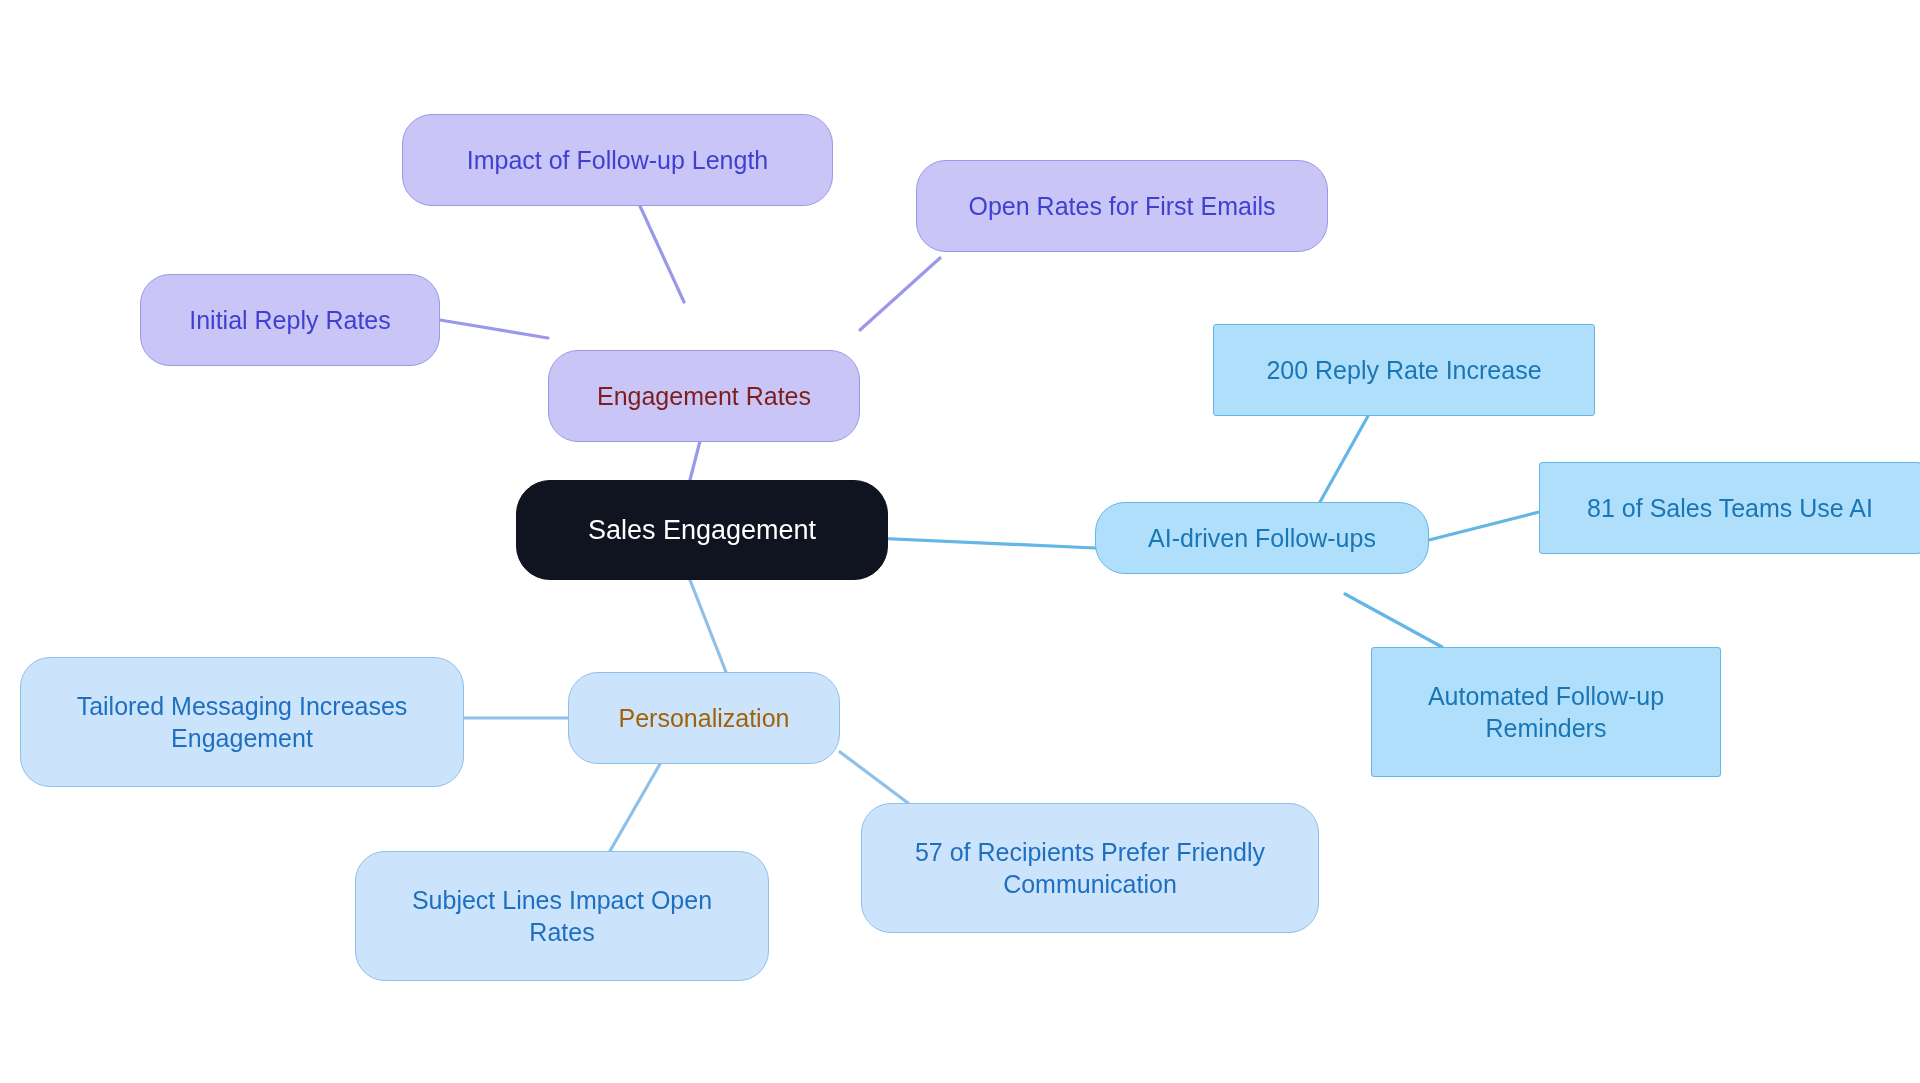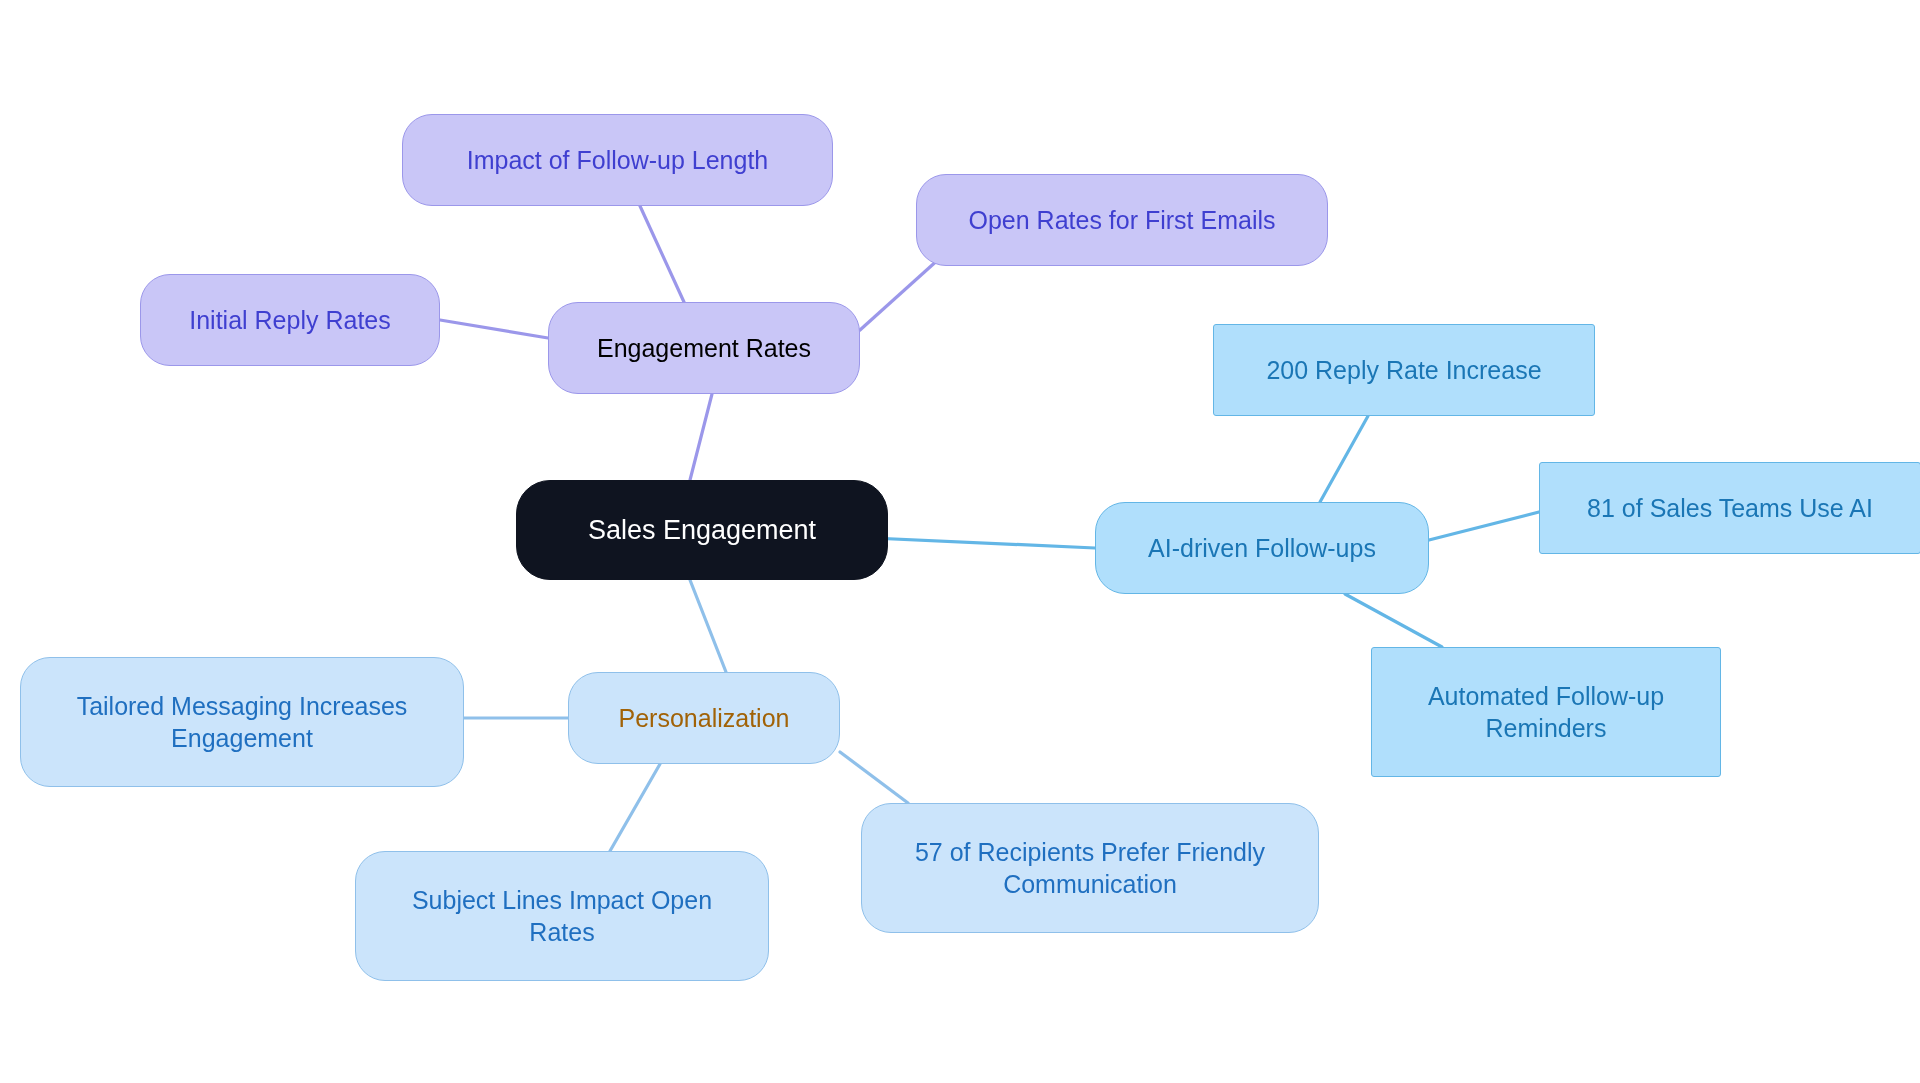--- a/index.html
+++ b/index.html
@@ -40,23 +40,24 @@
   .node-root {
     background: #0f1420;
     border-color: #0f1420;
     color: #ffffff;
     font-size: 27px;
     border-radius: 34px;
   }
   .node-branch-purple {
     background: #c9c6f7;
     border-color: #9b97ea;
-    color: #000000;
+    color: #7f1d1d;
     font-size: 25px;
     border-radius: 30px;
+    margin-top: 48px;
   }
   .node-leaf-purple {
     background: #c9c6f7;
     border-color: #9b97ea;
     color: #3f3fd0;
     font-size: 25px;
     border-radius: 30px;
   }
   .node-branch-cyan {
     background: #b0dffc;
@@ -108,23 +109,23 @@
     </svg>
 
   <div class="node node-root" style="width: 372px; height: 100px; left: 516px; top: 480px;">Sales Engagement</div>
 
   <div class="node node-branch-purple" style="width: 312px; height: 92px; left: 548px; top: 302px;">Engagement Rates</div>
 
   <div class="node node-leaf-purple" style="width: 431px; height: 92px; left: 402px; top: 114px;">Impact of Follow-up Length</div>
 
   <div class="node node-leaf-purple" style="width: 300px; height: 92px; left: 140px; top: 274px;">Initial Reply Rates</div>
 
-  <div class="node node-leaf-purple" style="width: 412px; height: 92px; left: 916px; top: 174px;">Open Rates for First Emails</div>
+  <div class="node node-leaf-purple" style="width: 412px; height: 92px; left: 916px; top: 160px;">Open Rates for First Emails</div>
 
-  <div class="node node-branch-cyan" style="width: 334px; height: 92px; left: 1095px; top: 502px;">AI-driven Follow-ups</div>
+  <div class="node node-branch-cyan" style="width: 334px; height: 72px; left: 1095px; top: 502px;">AI-driven Follow-ups</div>
 
   <div class="node node-leaf-cyan" style="width: 382px; height: 92px; left: 1213px; top: 324px;">200 Reply Rate Increase</div>
 
   <div class="node node-leaf-cyan" style="width: 382px; height: 92px; left: 1539px; top: 462px;">81 of Sales Teams Use AI</div>
 
   <div class="node node-leaf-cyan" style="width: 350px; height: 130px; left: 1371px; top: 647px;">Automated Follow-up
 Reminders</div>
 
   <div class="node node-branch-blue" style="width: 272px; height: 92px; left: 568px; top: 672px;">Personalization</div>
 

